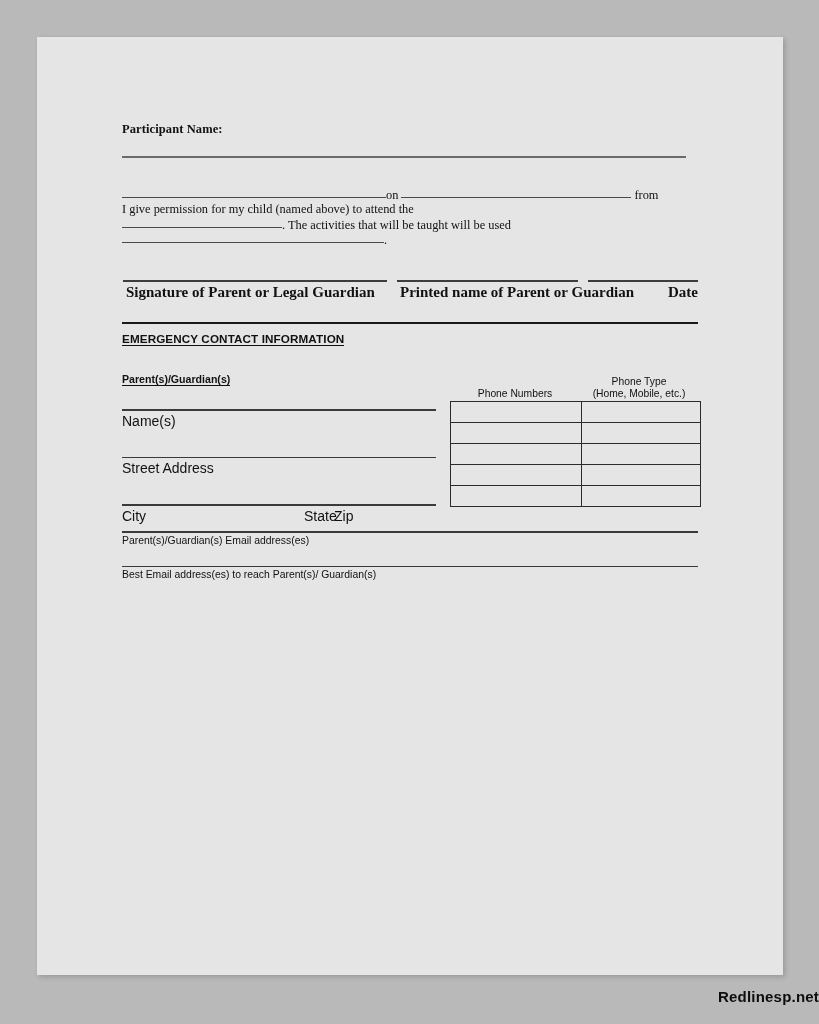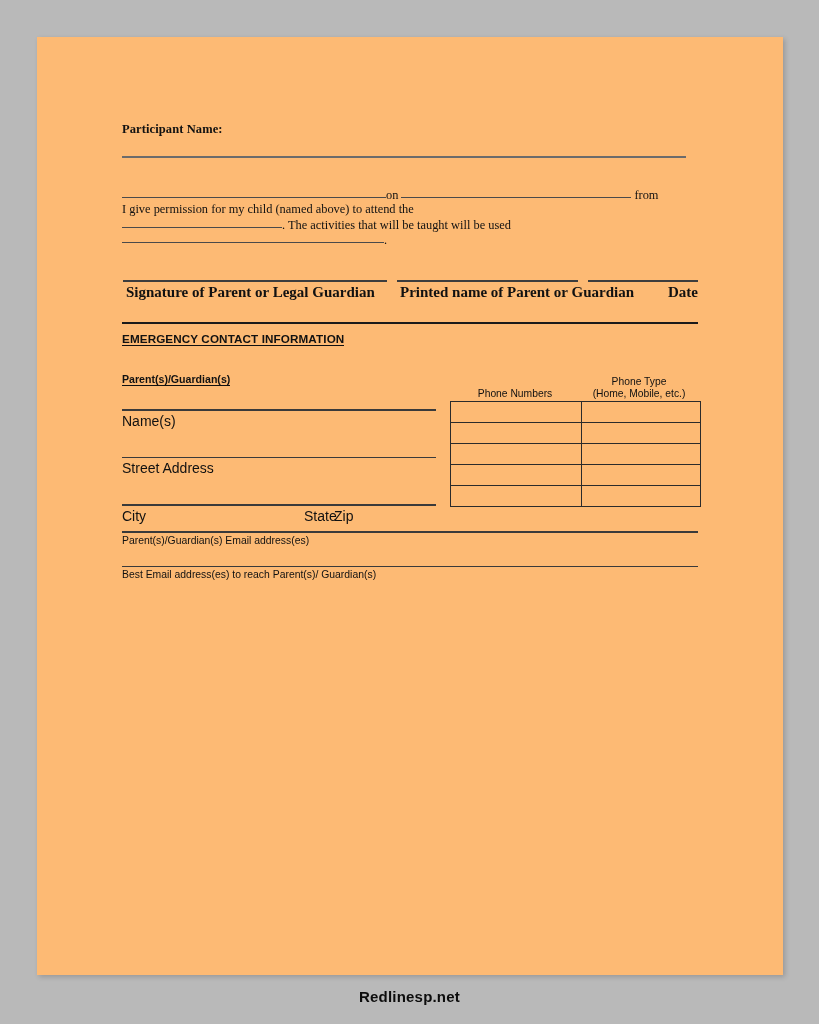--- a/index.html
+++ b/index.html
@@ -16,21 +16,21 @@
     position: relative;
   }
 
   
   #page-sheet {
     position: absolute;
     left: 37px;
     top: 37px;
     width: 746px;
     height: 938px;
-    background: #fdba74;
+    background: #e5e5e5;
     box-shadow: 2px 2px 5px rgba(0,0,0,0.18);
   }
 
   
   .content {
     position: absolute;
     left: 85px;     
     top: 85px;      
     width: 576px;   
   }
@@ -225,21 +225,21 @@
     padding-top: 2px;
   }
   .email-gap { height: 20px; }
 
   
   #footer-watermark {
     position: absolute;
     left: 0;
     top: 988px;
     width: 819px;
-    text-align: center;
+    text-align: right;
     font-family: "Liberation Sans", sans-serif;
     font-weight: bold;
     font-size: 15px;
     color: #0d0d0d;
     letter-spacing: 0.2px;
   }
 </style>
 </head>
 <body>
 

